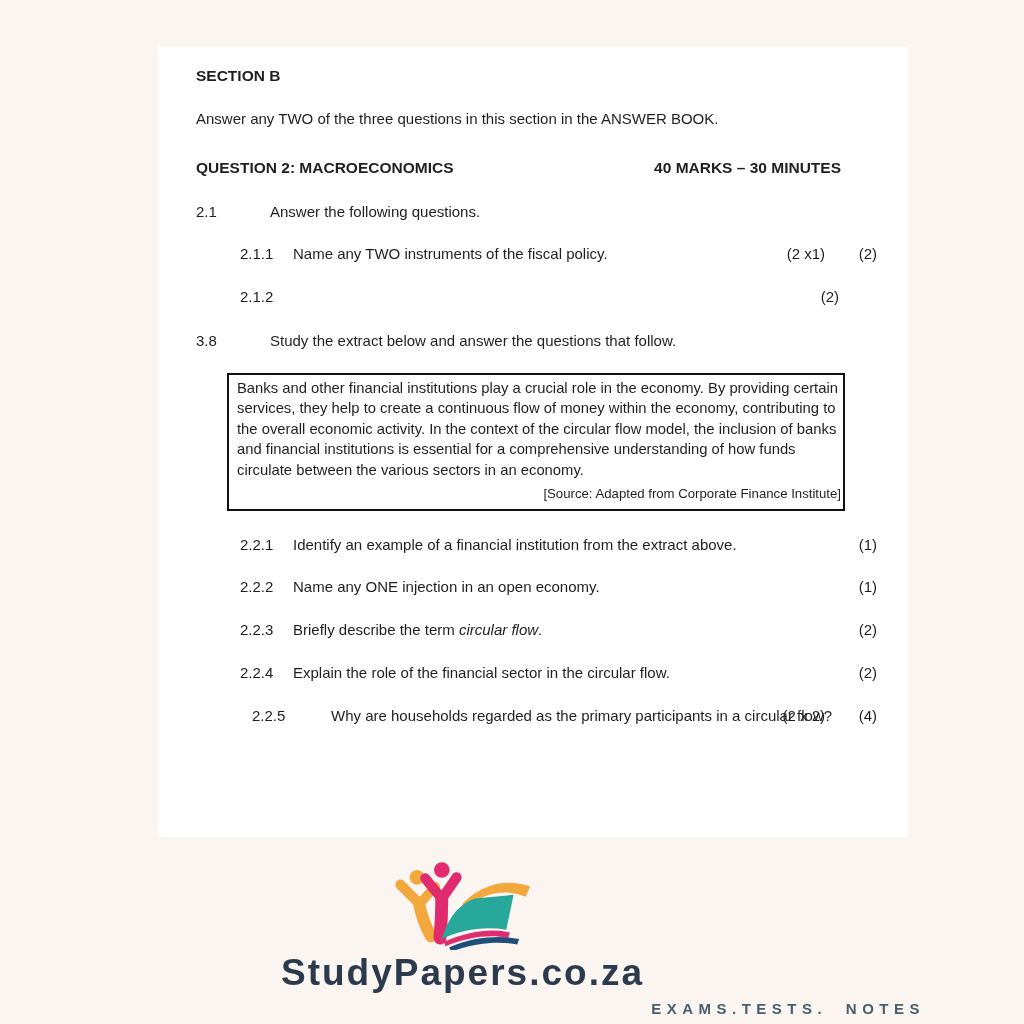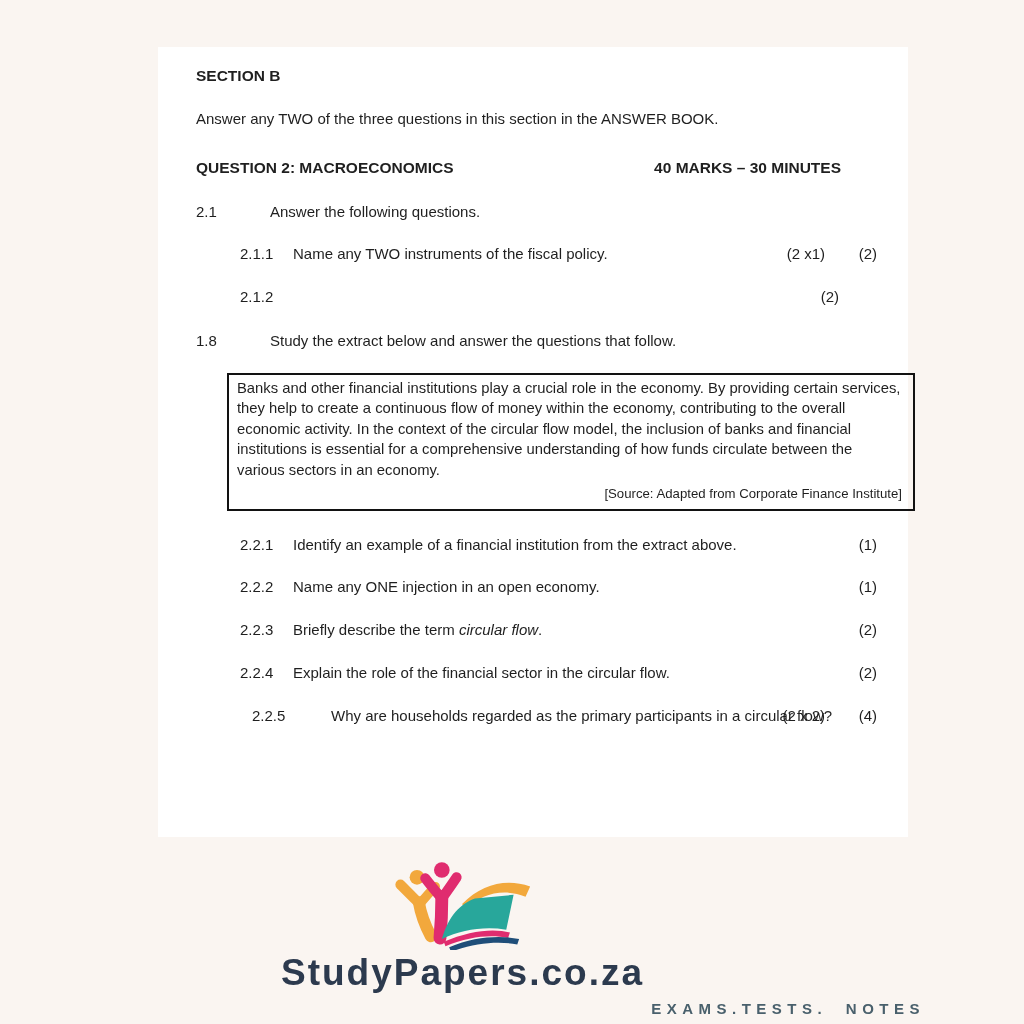--- a/index.html
+++ b/index.html
@@ -53,24 +53,24 @@
     grid-template-columns:53px 1fr;
     position:relative;
     gap:26px;
   }
   .subq-wrap .qtext{max-width:520px;}
   .subq-wrap .alloc-abs{position:absolute;right:52px;bottom:0;white-space:nowrap;}
   .subq-wrap .marks-abs{position:absolute;right:0;bottom:0;white-space:nowrap;}
   .extract-box{
     margin-top:22px;
     margin-left:31px;
-    width:688px;
+    width:618px;
     box-sizing:border-box;
     border:2px solid #121212;
-    padding:3px 11px 5px 8px;
+    padding:3px 2px 5px 8px;
     font-size:14.8px;
     line-height:1.39;
   }
   .extract-source{
     text-align:right;
     font-size:13.2px;
     margin-top:5px;
   }
   .it{font-style:italic;}
   .footer{
@@ -123,21 +123,21 @@
     <span class="marks">(2)</span>
   </div>
 
   <div class="subq">
     <span>2.1.2</span>
     <span class="alloc"></span>
     <span class="marks">(2)</span>
   </div>
 
   <div class="main-q">
-    <span>1.8</span>
+    <span>3.8</span>
     <span>Study the extract below and answer the questions that follow.</span>
   </div>
 
   <div class="extract-box">
     <div>Banks and other financial institutions play a crucial role in the economy. By providing certain services, they help to create a continuous flow of money within the economy, contributing to the overall economic activity. In the context of the circular flow model, the inclusion of banks and financial institutions is essential for a comprehensive understanding of how funds circulate between the various sectors in an economy.</div>
     <div class="extract-source">[Source: Adapted from Corporate Finance Institute]</div>
   </div>
 
   <div class="subq" style="margin-top:25px;">
     <span>2.2.1</span>

